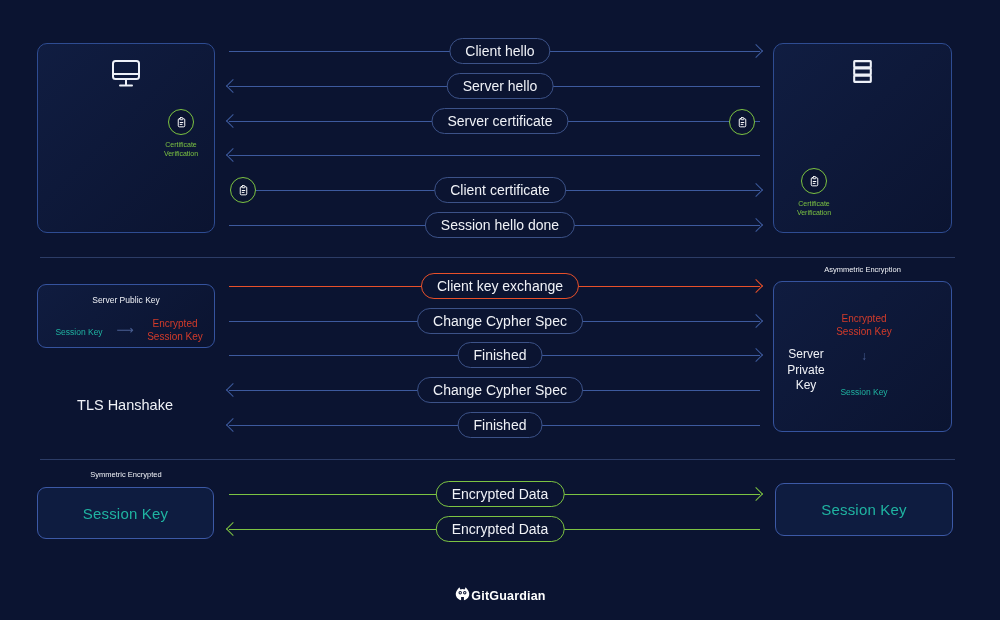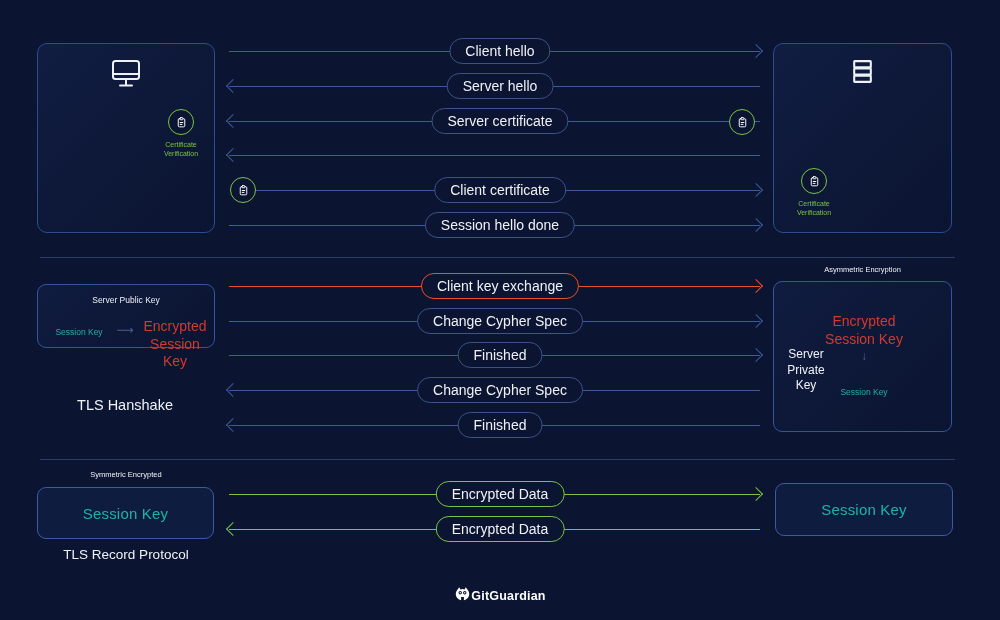--- a/index.html
+++ b/index.html
@@ -57,21 +57,21 @@
   .msg-row.green .chev{border-top-color:var(--green);border-right-color:var(--green);}
   .msg-row.green .pill{border-color:var(--green);}
   .cert-circle{
     position:absolute;width:26px;height:26px;border-radius:50%;
     border:1.5px solid var(--green);background:var(--bg);
     display:flex;align-items:center;justify-content:center;box-sizing:border-box;
   }
   .cert-label{position:absolute;width:50px;text-align:center;font-size:7px;line-height:1.25;color:var(--green);}
   .panel-title{position:absolute;left:0;width:100%;text-align:center;font-size:8.5px;color:var(--text);}
   .teal-label{position:absolute;text-align:center;font-size:8.5px;line-height:1.25;color:var(--teal);}
-  .red-label{position:absolute;text-align:center;font-size:14px;line-height:1.25;color:var(--red-text);}
+  .red-label{position:absolute;text-align:center;font-size:10px;line-height:1.25;color:var(--red-text);}
   .white-label{position:absolute;text-align:center;font-size:12px;line-height:1.3;color:var(--text);}
   .arrow-glyph{position:absolute;text-align:center;font-size:12px;color:#4a5f94;}
   .small-label{position:absolute;text-align:center;font-size:7.5px;color:var(--text);}
   .section-title{position:absolute;text-align:center;font-size:14.5px;color:var(--text);}
   .sub-title{position:absolute;text-align:center;font-size:13.5px;color:var(--text);}
   .footer{position:absolute;left:0;width:100%;display:flex;align-items:center;justify-content:center;}
   .footer .brand{font-size:12.5px;font-weight:700;letter-spacing:.2px;color:#fff;}
 </style>
 </head>
 <body>
@@ -219,21 +219,20 @@
     <div class="line"></div>
     <div class="chev l"></div>
     <div class="pill"><span>Finished</span></div>
   </div>
 
   <div class="small-label" style="left:37px;top:470px;width:178px">Symmetric Encrypted</div>
 
   <div class="key-box" style="left:37px;top:487px;width:177px;height:52px">
     <span>Session Key</span>
   </div>
-  <div class="sub-title" style="left:37px;top:547px;width:178px">TLS Record Protocol</div>
 
   <div class="key-box" style="left:775px;top:483px;width:178px;height:53px">
     <span>Session Key</span>
   </div>
 
   <div class="msg-row green" style="top:483px">
     <div class="line"></div>
     <div class="chev r"></div>
     <div class="pill"><span>Encrypted Data</span></div>
   </div>

